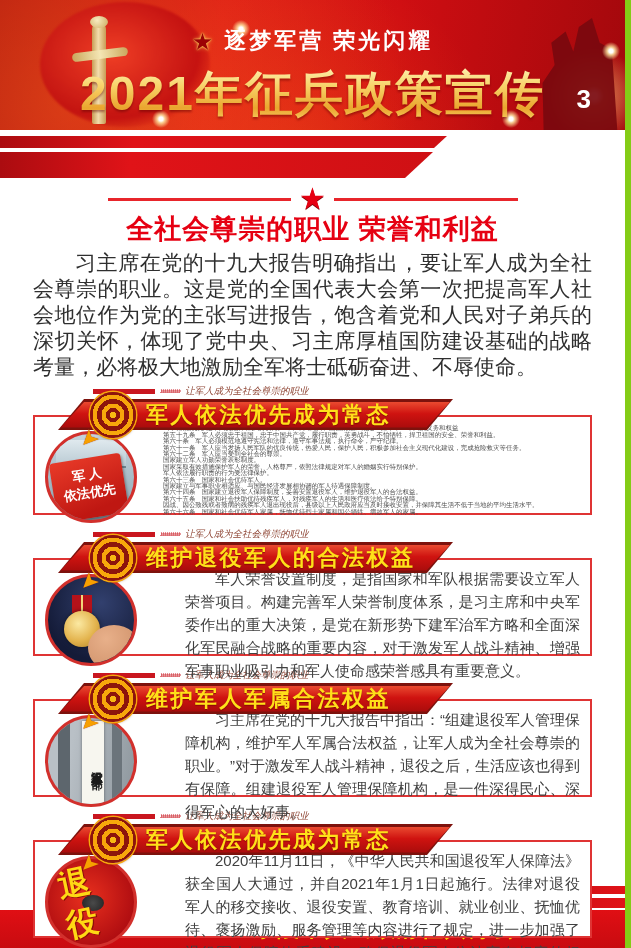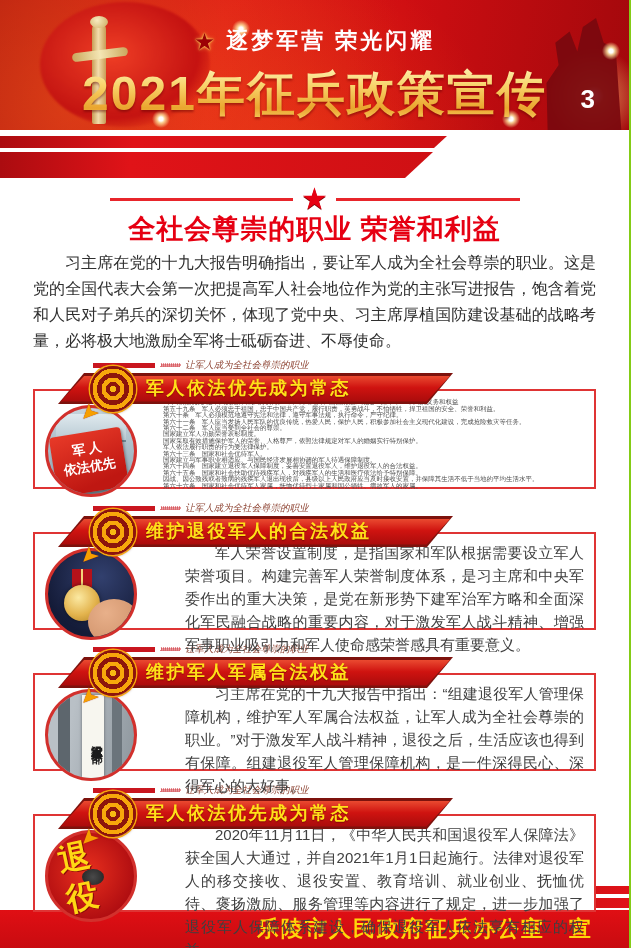--- a/index.html
+++ b/index.html
@@ -1,19 +1,19 @@
 <!DOCTYPE html>
 <html><head>
 <meta charset="utf-8">
 <style>
   * { margin:0; padding:0; box-sizing:border-box; }
   html,body { background:#ffffff; }
   body { font-family:"Liberation Sans","DejaVu Sans",sans-serif; }
   .page { position:relative; width:631px; height:948px; margin:0 auto; background:#fff;
-          overflow:hidden; border-right:2px solid #84cc16; }
+          overflow:hidden; border-right:6px solid #84cc16; }
 
   
   .header { position:relative; height:130px; overflow:hidden;
     background:
       radial-gradient(circle at 594px 96px, rgba(255,255,255,.95) 0 3px, rgba(255,215,130,.55) 10px, rgba(255,140,40,0) 48px),
       radial-gradient(circle at 70px 100px, rgba(255,120,30,.45), transparent 60%),
       radial-gradient(circle at 300px 165px, rgba(255,100,20,.30), transparent 55%),
       linear-gradient(100deg,#ab090d,#da1116 35%,#cf0e12 62%,#a2080c);
   }
   .deco { position:absolute; }
@@ -50,39 +50,39 @@
   .st1 { top:6px;  height:12px; width:447px; clip-path:polygon(0 0,100% 0,calc(100% - 13px) 100%,0 100%); }
   .st2 { top:22px; height:26px; width:433px; clip-path:polygon(0 0,100% 0,calc(100% - 28px) 100%,0 100%); }
 
   
   .divider { display:flex; align-items:center; justify-content:center; width:410px; margin:5px auto 2px; height:24px; }
   .divider .line { flex:1; height:3px; background:#e8252b; }
   .divider .star { color:#e60012; font-size:30px; line-height:22px; margin:0 8px;
     text-shadow:0 1px 0 #7d0004; }
   .main-title { text-align:center; color:#e60012; font-size:27px; font-weight:900;
     letter-spacing:1px; line-height:32px; margin-bottom:5px; }
-  .intro-p { margin:0 33px 5px; font-size:16px; line-height:26px; color:#2f2f2f;
+  .intro-p { margin:0 33px 5px; font-size:21px; line-height:26px; color:#2f2f2f;
     text-align:justify; text-indent:2em; }
 
   
   .sec { position:relative; margin:0 33px 13px; }
   .sec-label { display:flex; align-items:center; height:12px; margin:0 0 2px 60px; }
   .label-bar { width:62px; height:5px; background:#c9161f; margin-right:5px; }
   .label-chevrons { color:#c9161f; font-size:9px; font-weight:bold; font-style:italic;
     letter-spacing:-1px; margin-right:5px; line-height:10px; }
   .label-text { color:#8e4433; font-size:9.5px; font-style:italic; white-space:nowrap; }
 
   .sec-banner { position:relative; z-index:3; height:31px; margin-left:25px; width:395px; }
   .banner-shape { position:absolute; inset:0; background:#7d120d;
     clip-path:polygon(26px 0,100% 0,calc(100% - 26px) 100%,0 100%); }
   .banner-shape::after { content:""; position:absolute; inset:2.5px;
     background:linear-gradient(180deg,#ea4a30,#cf1310 45%,#a90c0c);
     clip-path:polygon(24px 0,100% 0,calc(100% - 24px) 100%,0 100%); }
   .banner-title { position:absolute; z-index:4; left:88px; top:0; line-height:31px;
-    color:#ffe019; font-size:18px; font-weight:900; letter-spacing:2.5px;
+    color:#ffe019; font-size:22px; font-weight:900; letter-spacing:2.5px;
     text-shadow:0 1px 1px rgba(100,0,0,.6); white-space:nowrap; }
   .target-icon { position:absolute; z-index:5; left:32px; top:-7px; width:46px; height:46px; border-radius:50%;
     background:radial-gradient(circle at 50% 50%, #f7ba12 0 3px, #8c150c 3px 7px, #f7a70b 7px 11.5px,
       #8c150c 11.5px 16px, #f7a70b 16px 20.5px, #8c150c 20.5px 23px);
     box-shadow:0 0 0 1.5px #f7a70b, 0 1px 3px rgba(80,0,0,.5); }
   .icon-arrow { position:absolute; left:-10px; bottom:-12px; color:#f7a000; font-size:22px;
     transform:rotate(135deg); text-shadow:0 0 1px #8c150c; line-height:1; }
 
   .sec-box { position:relative; z-index:1; margin-top:-15px; border:2px solid #df3434; background:#fff; }
   .box-s1 { height:100px; } .box-lg { height:98px; }

